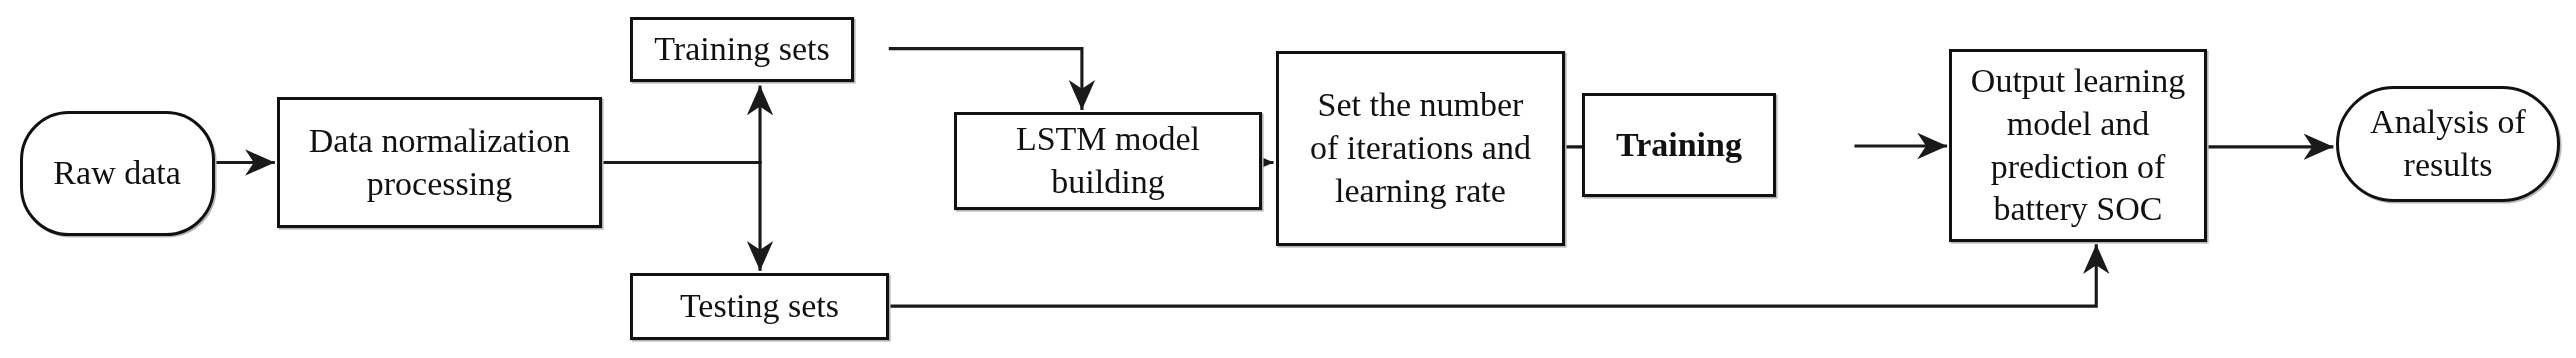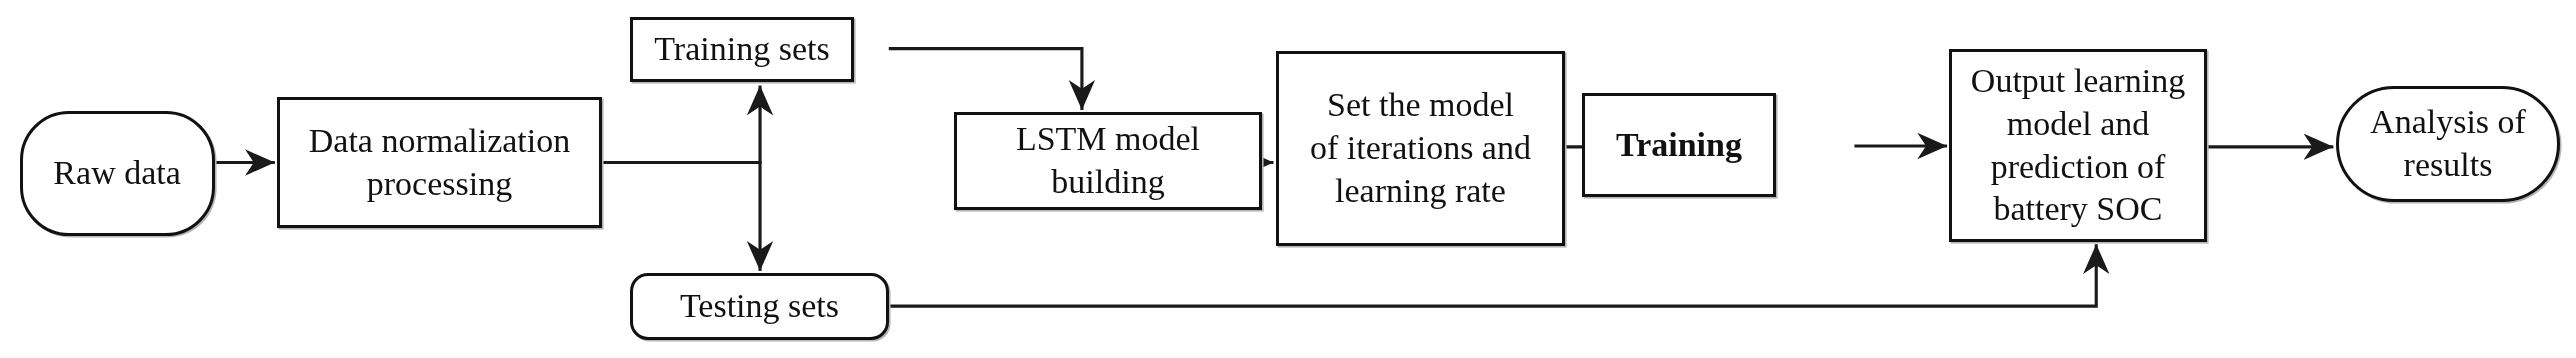--- a/index.html
+++ b/index.html
@@ -69,31 +69,31 @@
 
   <div class="node" style="left:277px; top:97px; width:325px; height:131px;">
     <span class="line">Data normalization</span>
     <span class="line">processing</span>
   </div>
 
   <div class="node" style="left:630px; top:17.3px; width:224px; height:65px;">
     <span class="line">Training sets</span>
   </div>
 
-  <div class="node" style="left:630px; top:273px; width:259px; height:67px;border-radius:18px;">
+  <div class="node" style="left:630px; top:273px; width:259px; height:67px;">
     <span class="line">Testing sets</span>
   </div>
 
   <div class="node" style="left:954px; top:112px; width:308px; height:98px;">
     <span class="line">LSTM model</span>
     <span class="line">building</span>
   </div>
 
   <div class="node" style="left:1276px; top:51px; width:289px; height:195px;">
-    <span class="line">Set the model</span>
+    <span class="line">Set the number</span>
     <span class="line">of iterations and</span>
     <span class="line">learning rate</span>
   </div>
 
   <div class="node" style="left:1582px; top:93px; width:194px; height:104px;font-weight:bold;">
     <span class="line">Training</span>
   </div>
 
   <div class="node" style="left:1949px; top:49px; width:258px; height:193px;">
     <span class="line">Output learning</span>

